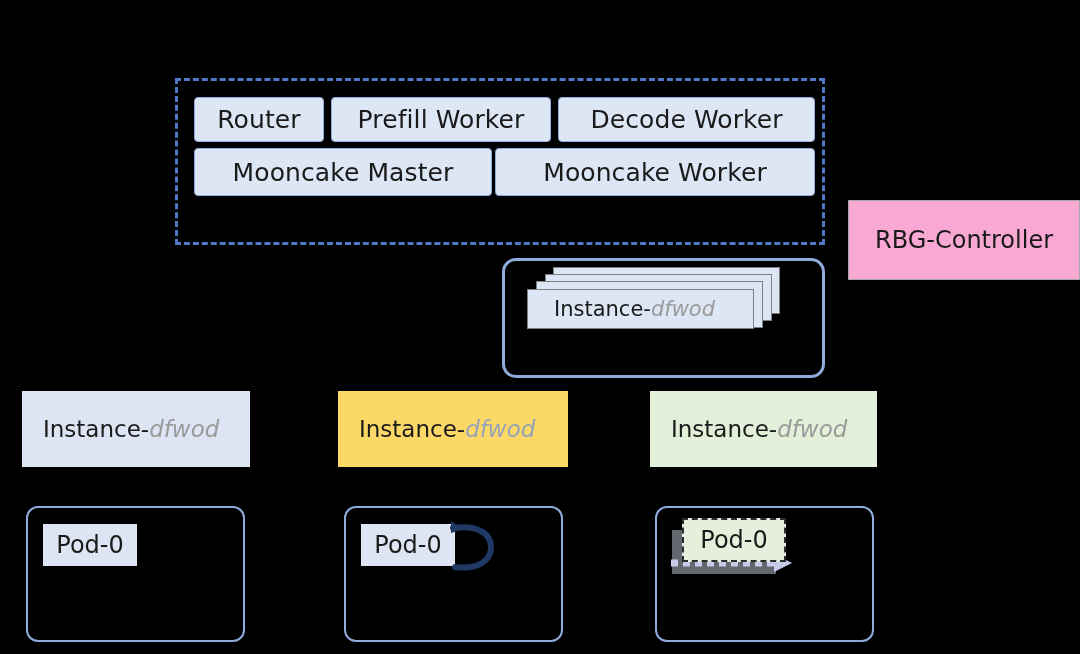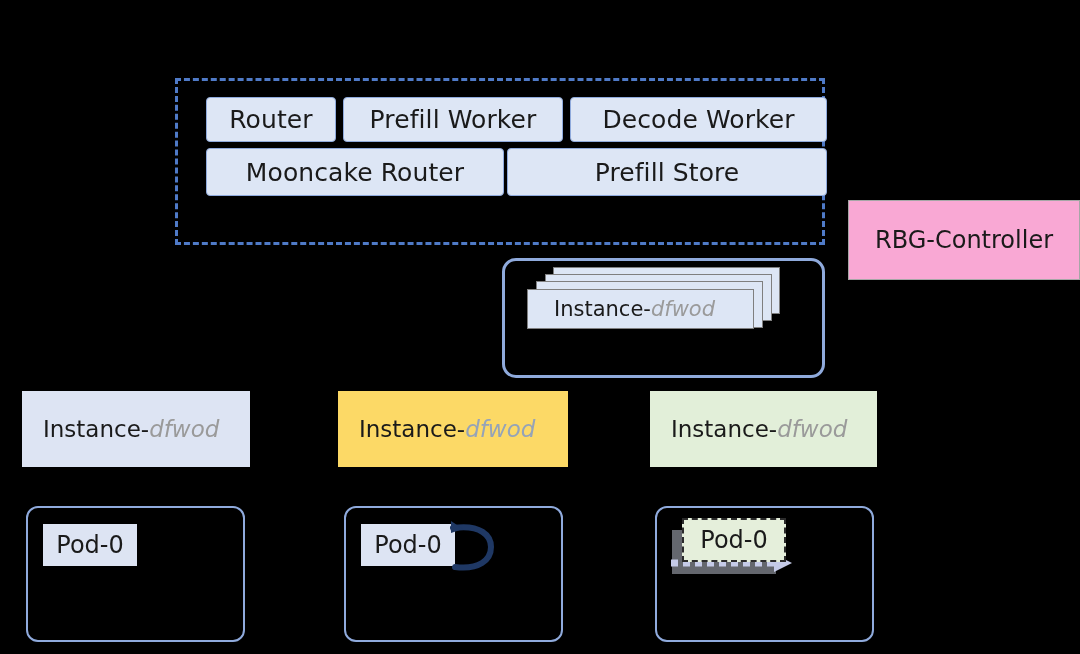--- a/index.html
+++ b/index.html
@@ -31,21 +31,20 @@
     background: #dde6f5;
     border: 1.5px solid #8faadc;
     border-radius: 4px;
     display: flex;
     align-items: center;
     justify-content: center;
     color: #1a1a1a;
     font-size: 25px;
     letter-spacing: .1px;
     white-space: nowrap;
-    margin-left: 12px;
   }
 
   .b-router   { left: 194px; top: 97px;  width: 130px; height: 45px; }
   .b-prefill  { left: 331px; top: 97px;  width: 220px; height: 45px; }
   .b-decode   { left: 558px; top: 97px;  width: 257px; height: 45px; }
   .b-mmaster  { left: 194px; top: 148px; width: 298px; height: 48px; }
   .b-mstore   { left: 495px; top: 148px; width: 320px; height: 48px; }
 
   
   .rbg-box {
@@ -166,24 +165,24 @@
   <div class="abs comp-box b-router">
     <span>Router</span>
   </div>
   <div class="abs comp-box b-prefill">
     <span>Prefill Worker</span>
   </div>
   <div class="abs comp-box b-decode">
     <span>Decode Worker</span>
   </div>
   <div class="abs comp-box b-mmaster">
-    <span>Mooncake Router</span>
+    <span>Mooncake Master</span>
   </div>
   <div class="abs comp-box b-mstore">
-    <span>Prefill Store</span>
+    <span>Mooncake Worker</span>
   </div>
 
   <div class="abs rbg-box">
     <span>RBG-Controller</span>
   </div>
 
   <div class="abs stack-group"></div>
   <div class="abs stack-card sc-3"></div>
   <div class="abs stack-card sc-2"></div>
   <div class="abs stack-card sc-1"></div>

